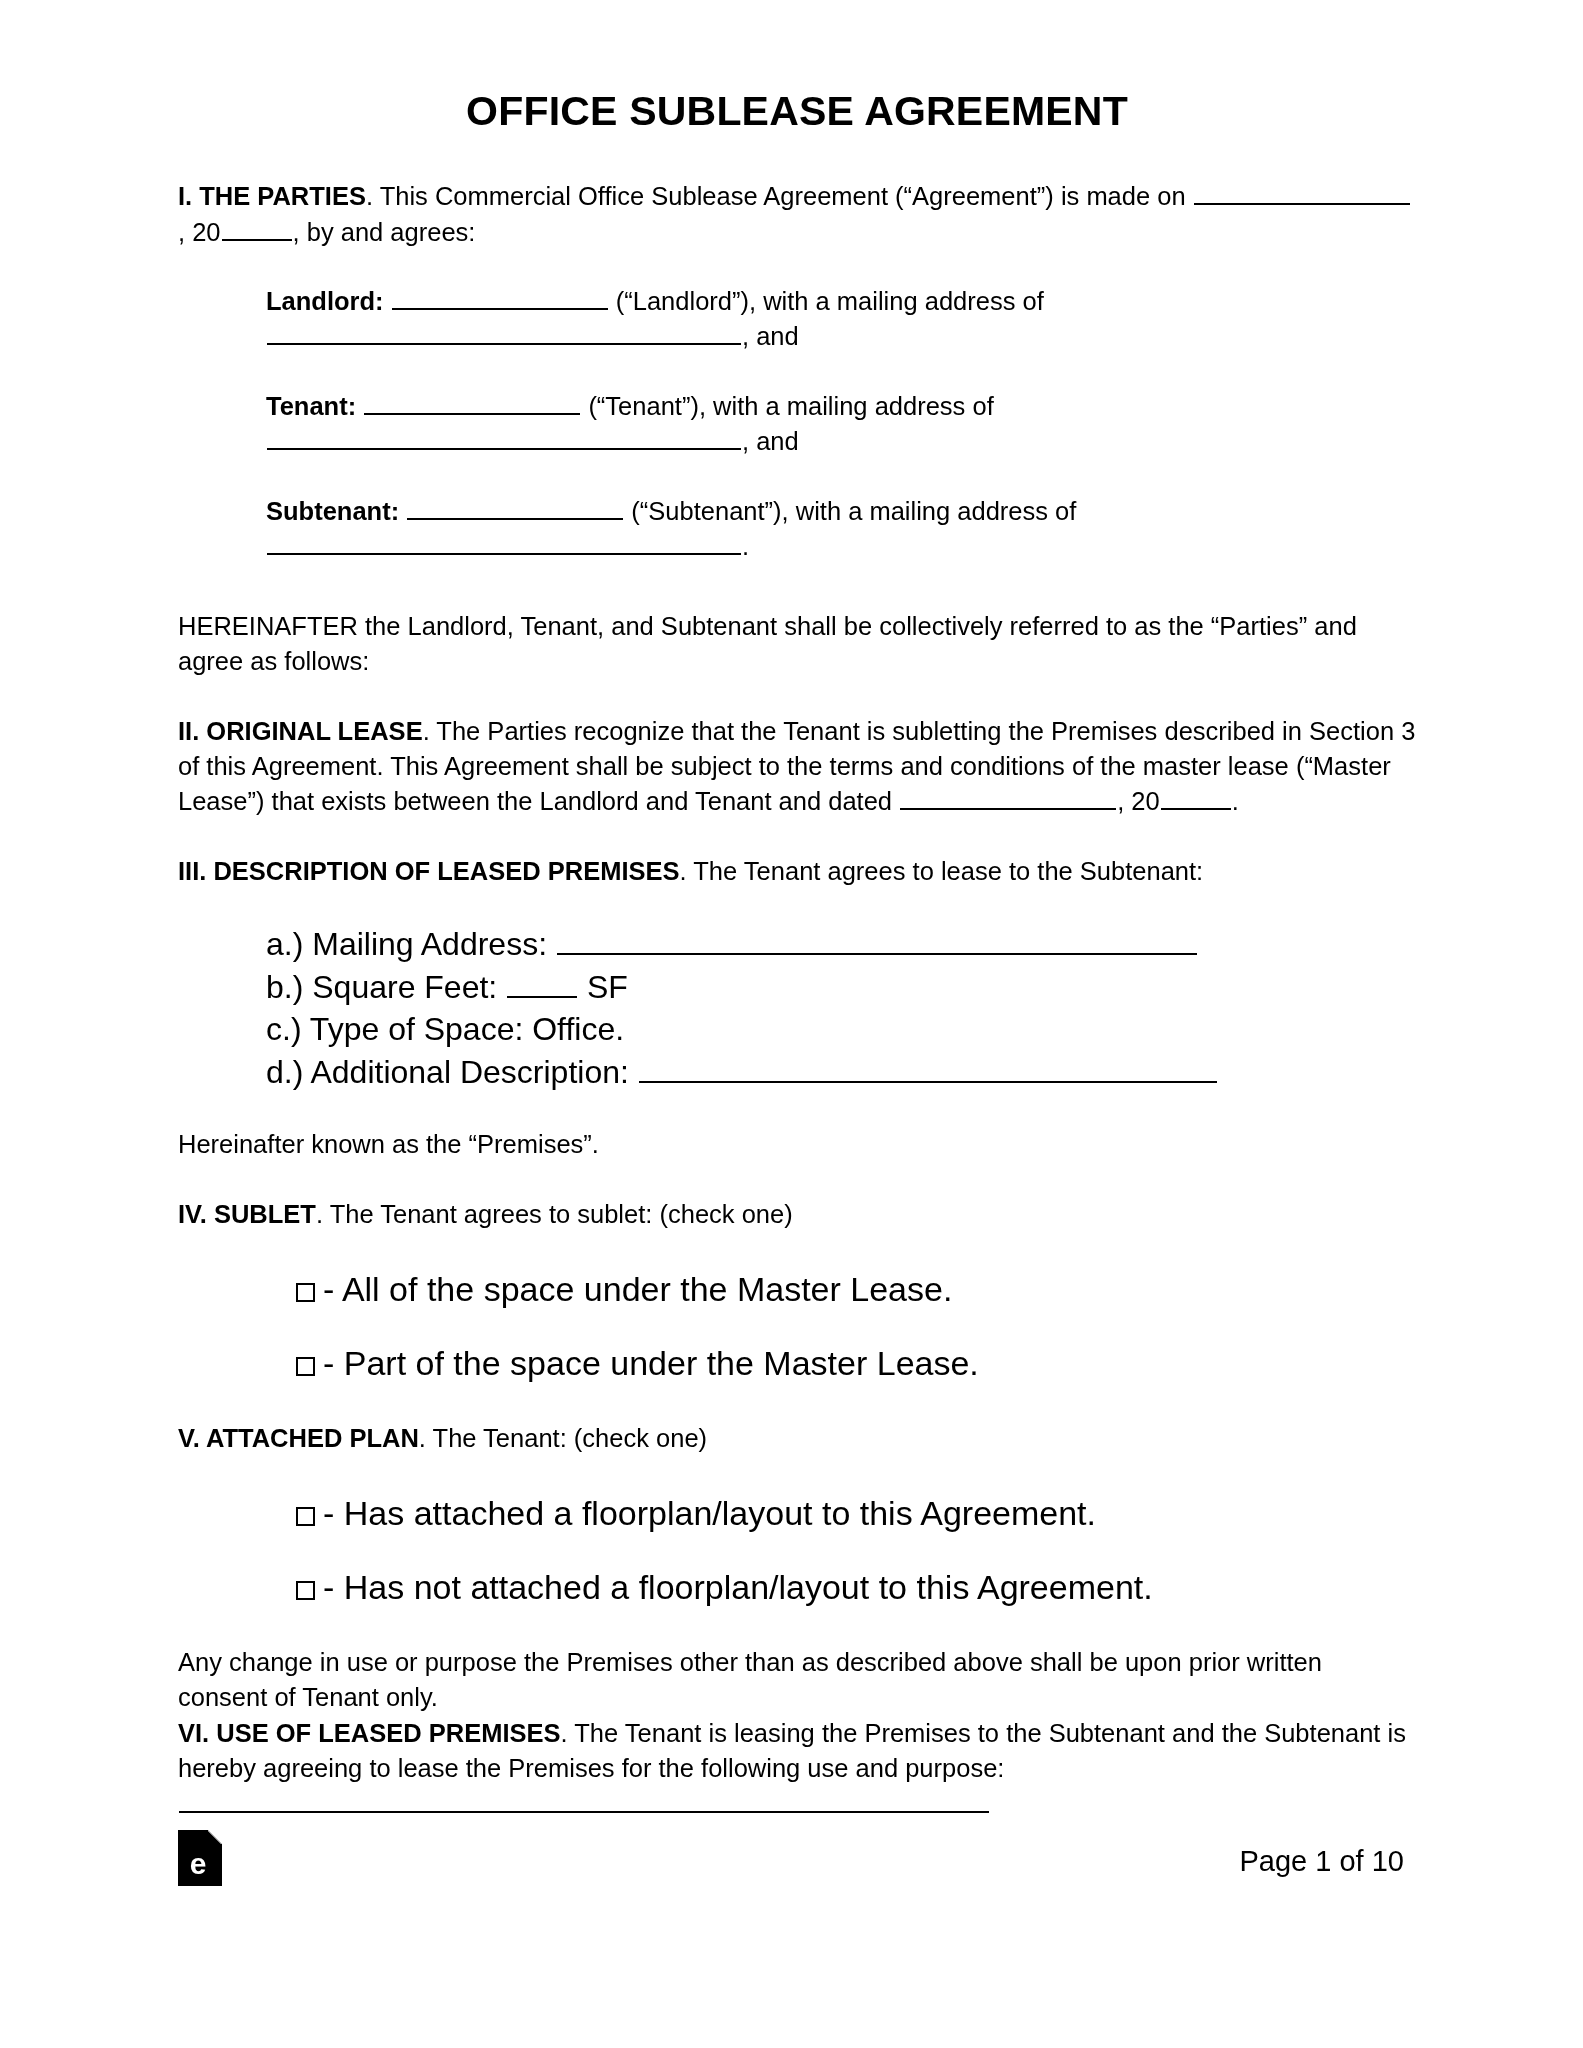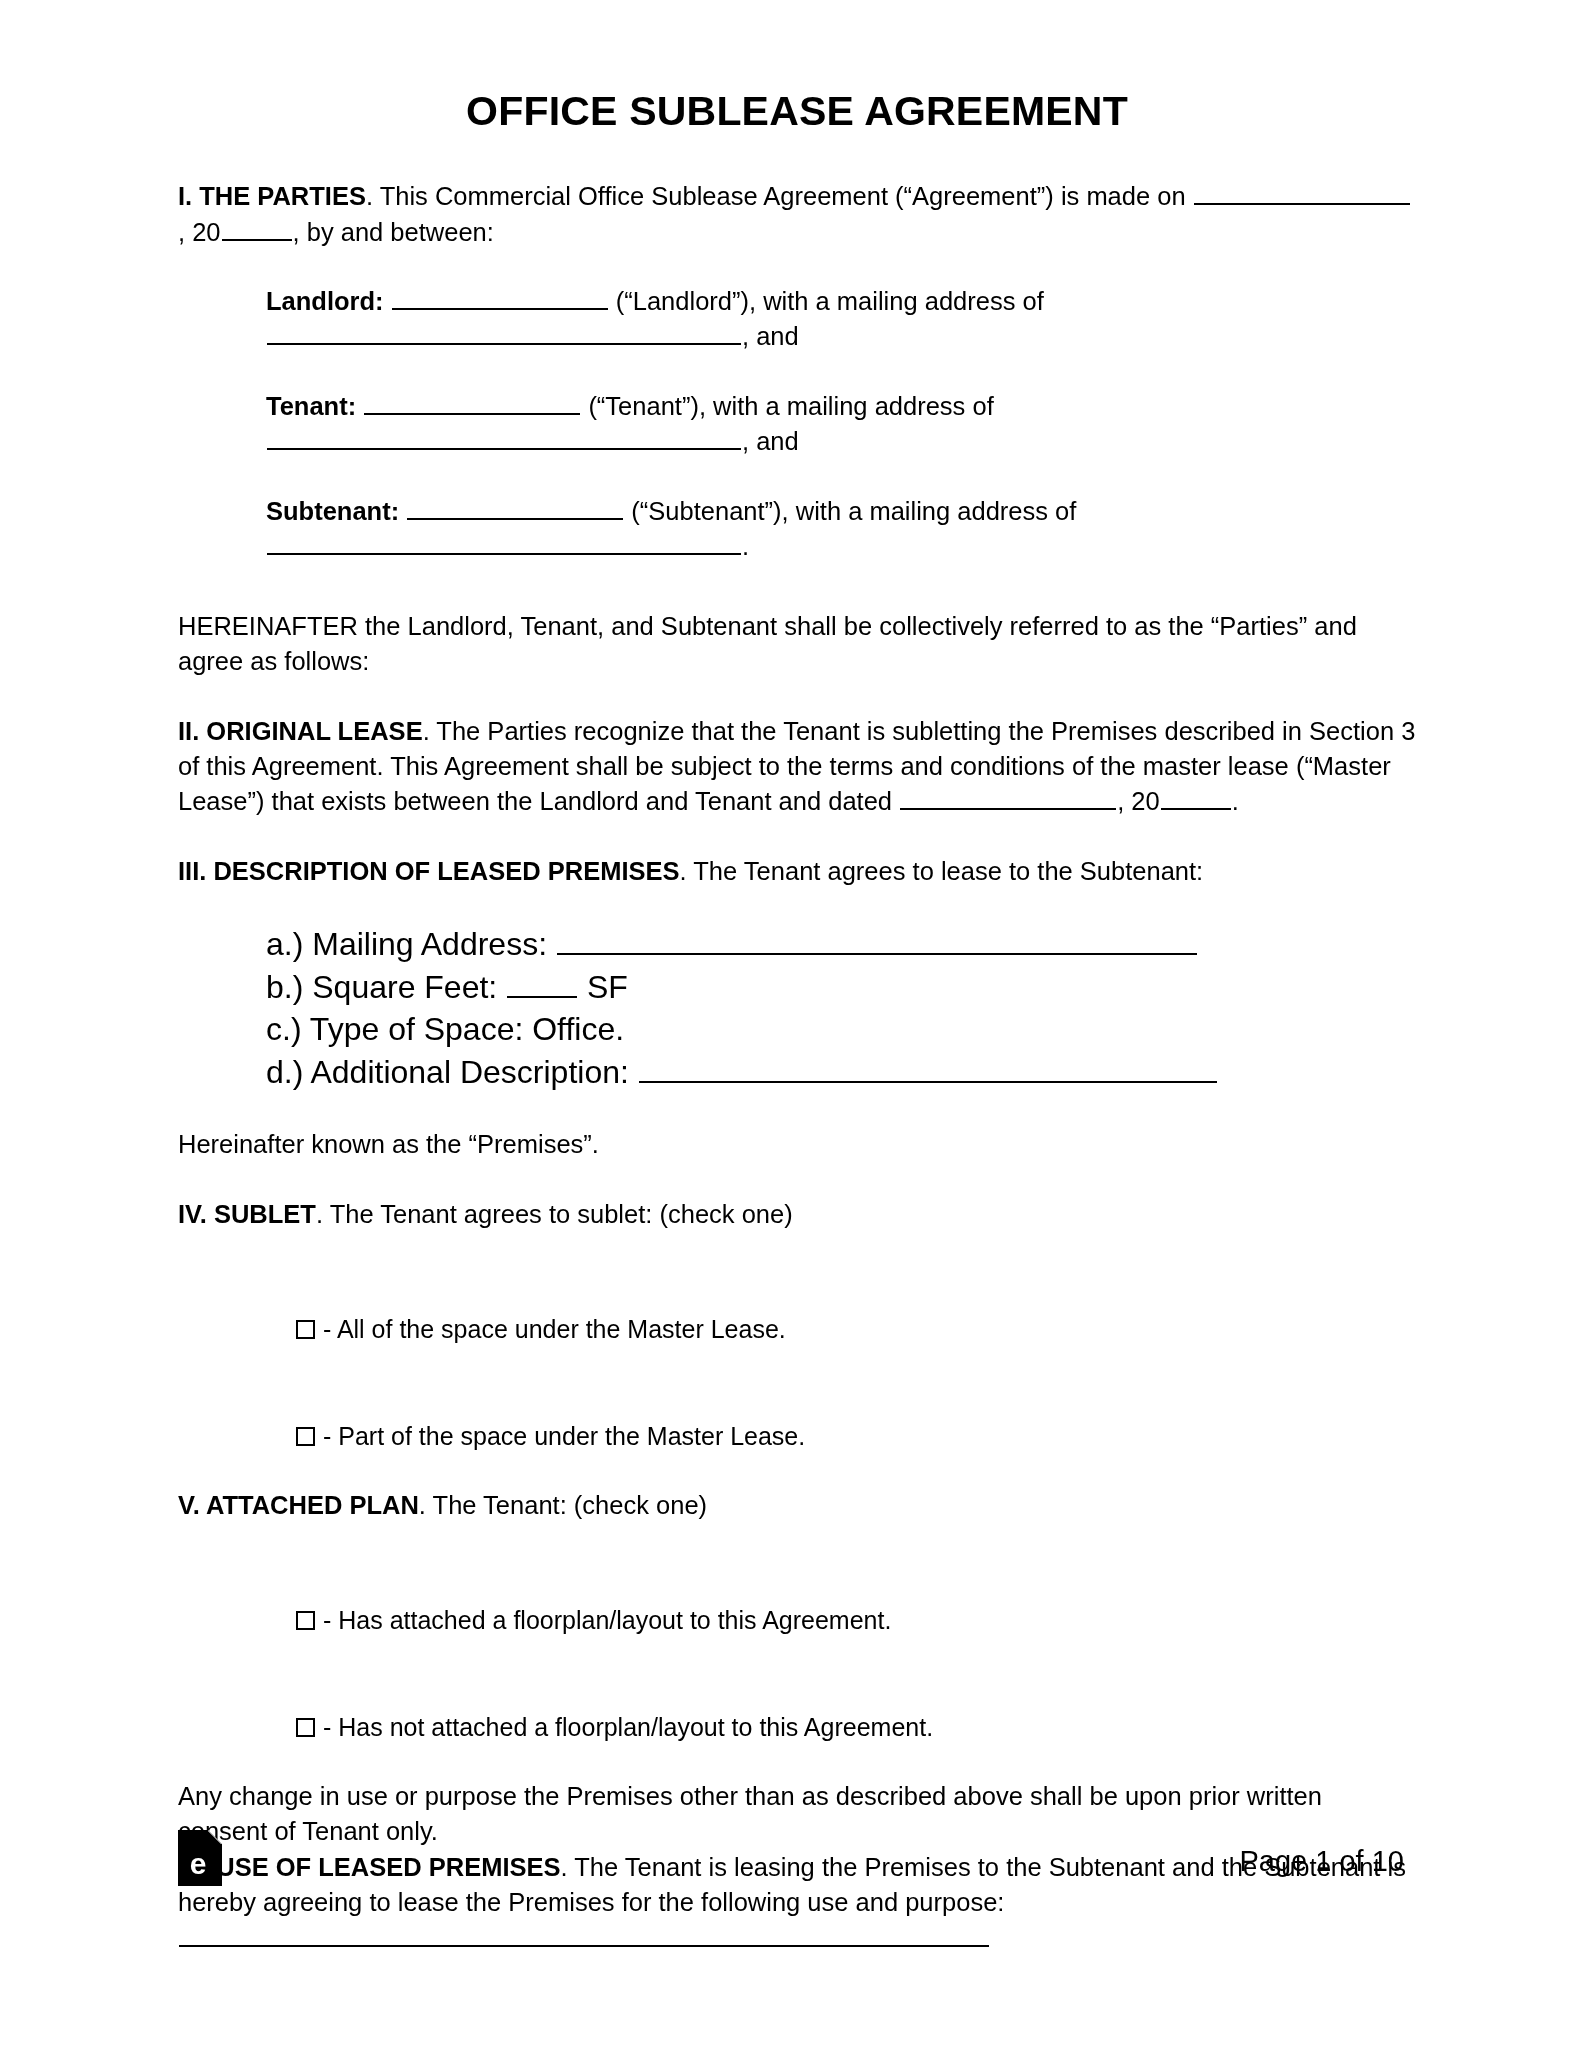--- a/index.html
+++ b/index.html
@@ -69,24 +69,23 @@
   .party-name { font-weight: bold; }
 
   .list-items {
     font-size: 32px;
     line-height: 1.33;
     padding-left: 88px;
   }
   .list-items .li { white-space: nowrap; }
 
   .checkbox-row {
-    font-size: 25px;
+    font-size: 34px;
     line-height: 1.39;
     padding-left: 118px;
-    margin-top: 46px;
   }
   .cbox {
     display: inline-block;
     width: 19px;
     height: 19px;
     border: 2.2px solid #000;
     vertical-align: -1px;
     margin-right: 8px;
     background: #fff;
     box-sizing: border-box;
@@ -118,21 +117,21 @@
 </head>
 <body>
 
 <div class="page">
   <div class="content">
 
     <h1 class="doc-title">OFFICE SUBLEASE AGREEMENT</h1>
 
     <div class="gap-lg"></div>
 
-    <p class="body-text"><span class="sec-label">I. THE PARTIES</span><span>. This Commercial Office Sublease Agreement (“Agreement”) is made on </span><span class="rule rule-date"></span><span>, 20</span><span class="rule rule-short"></span><span>, by and between:</span></p>
+    <p class="body-text"><span class="sec-label">I. THE PARTIES</span><span>. This Commercial Office Sublease Agreement (“Agreement”) is made on </span><span class="rule rule-date"></span><span>, 20</span><span class="rule rule-short"></span><span>, by and agrees:</span></p>
 
     <div class="gap-md"></div>
 
     <div class="party-block indent-1">
       <span class="party-name">Landlord:</span>
       <span class="rule rule-name"></span>
       <span>(“Landlord”), with a mailing address of</span><br>
       <span class="rule rule-addr"></span><span>, and</span>
     </div>
 

